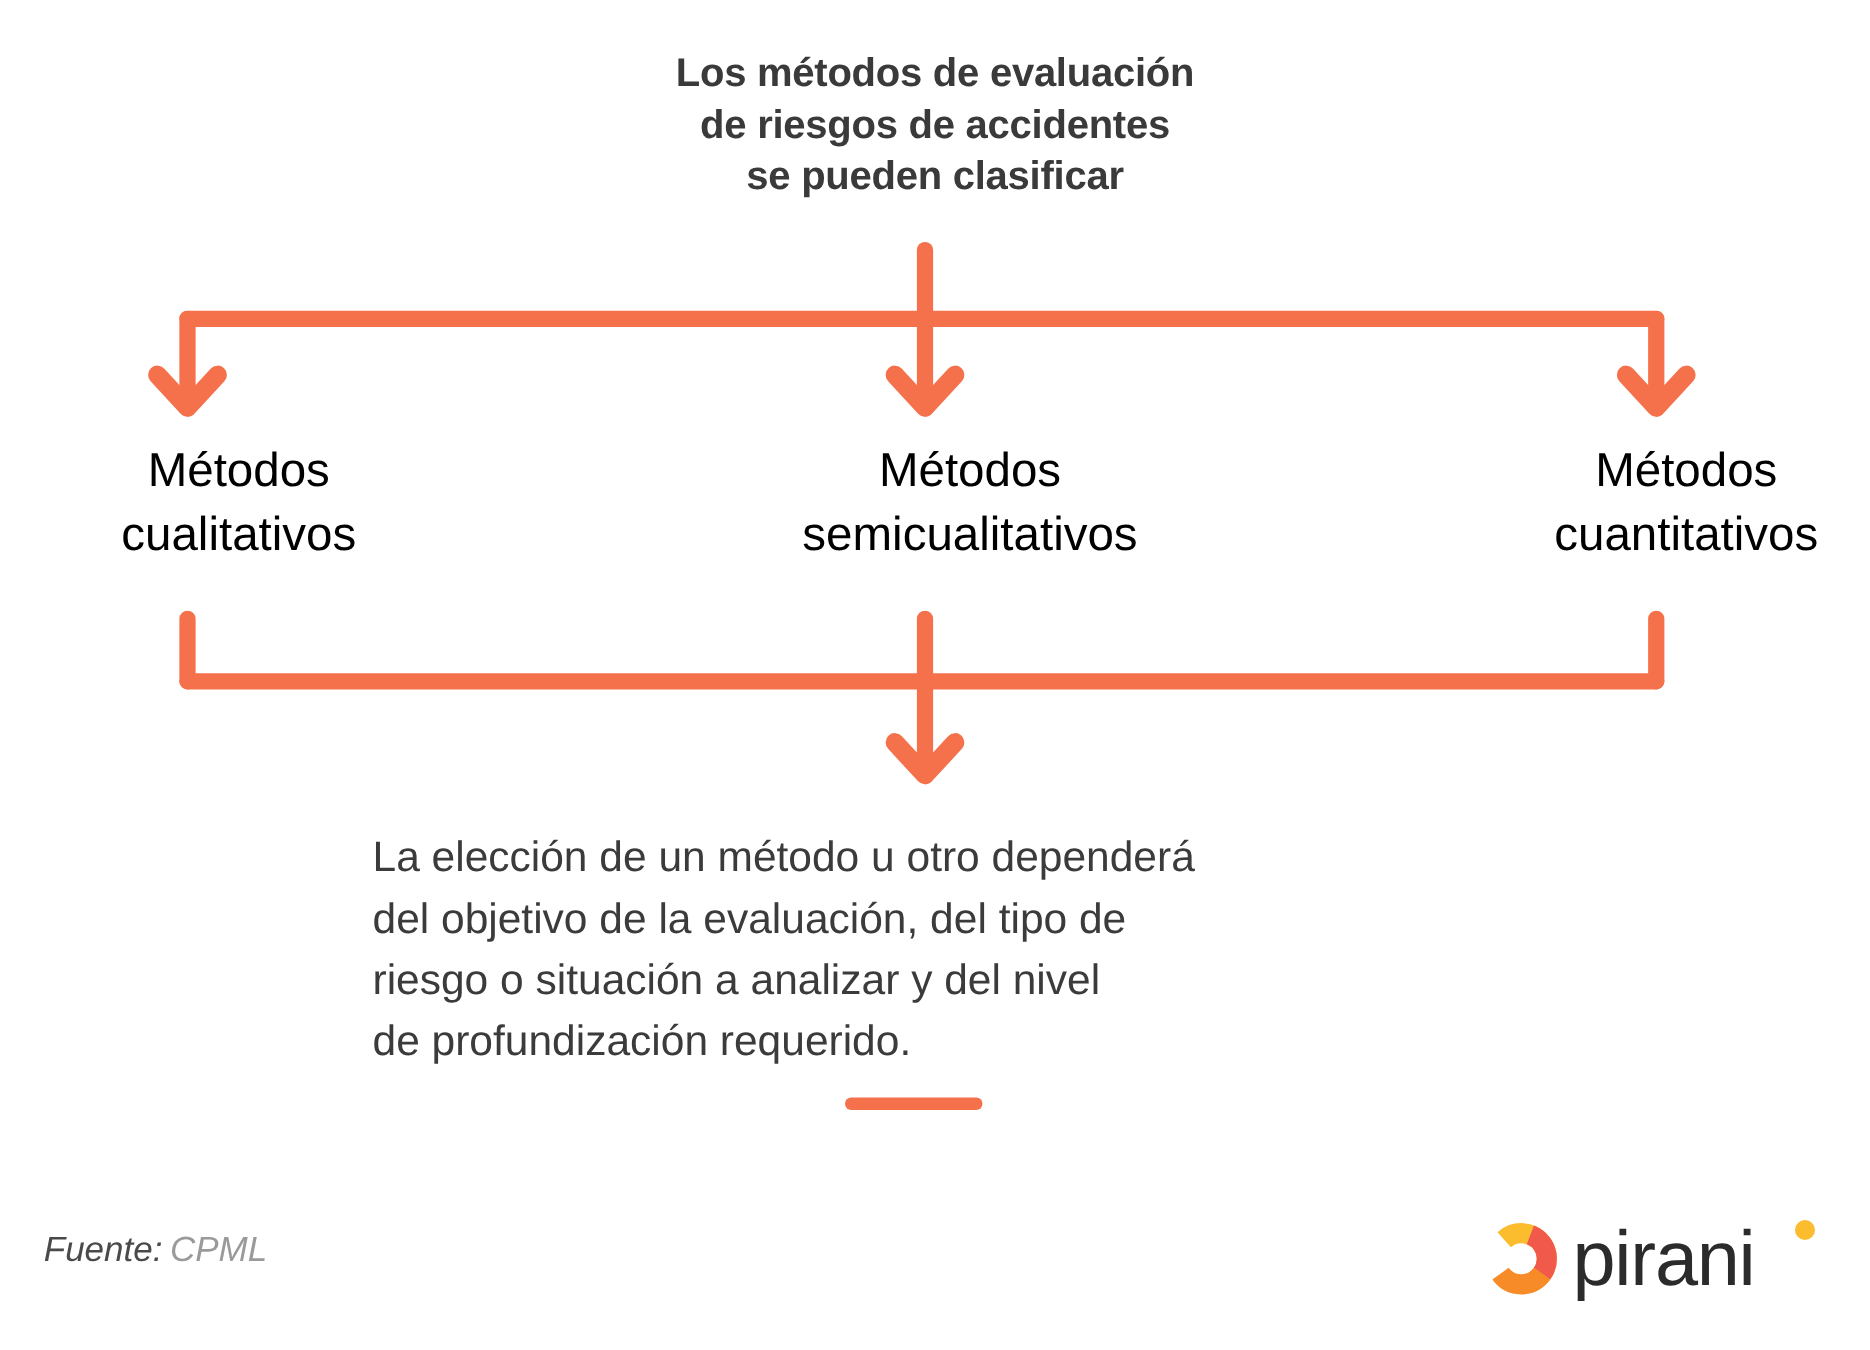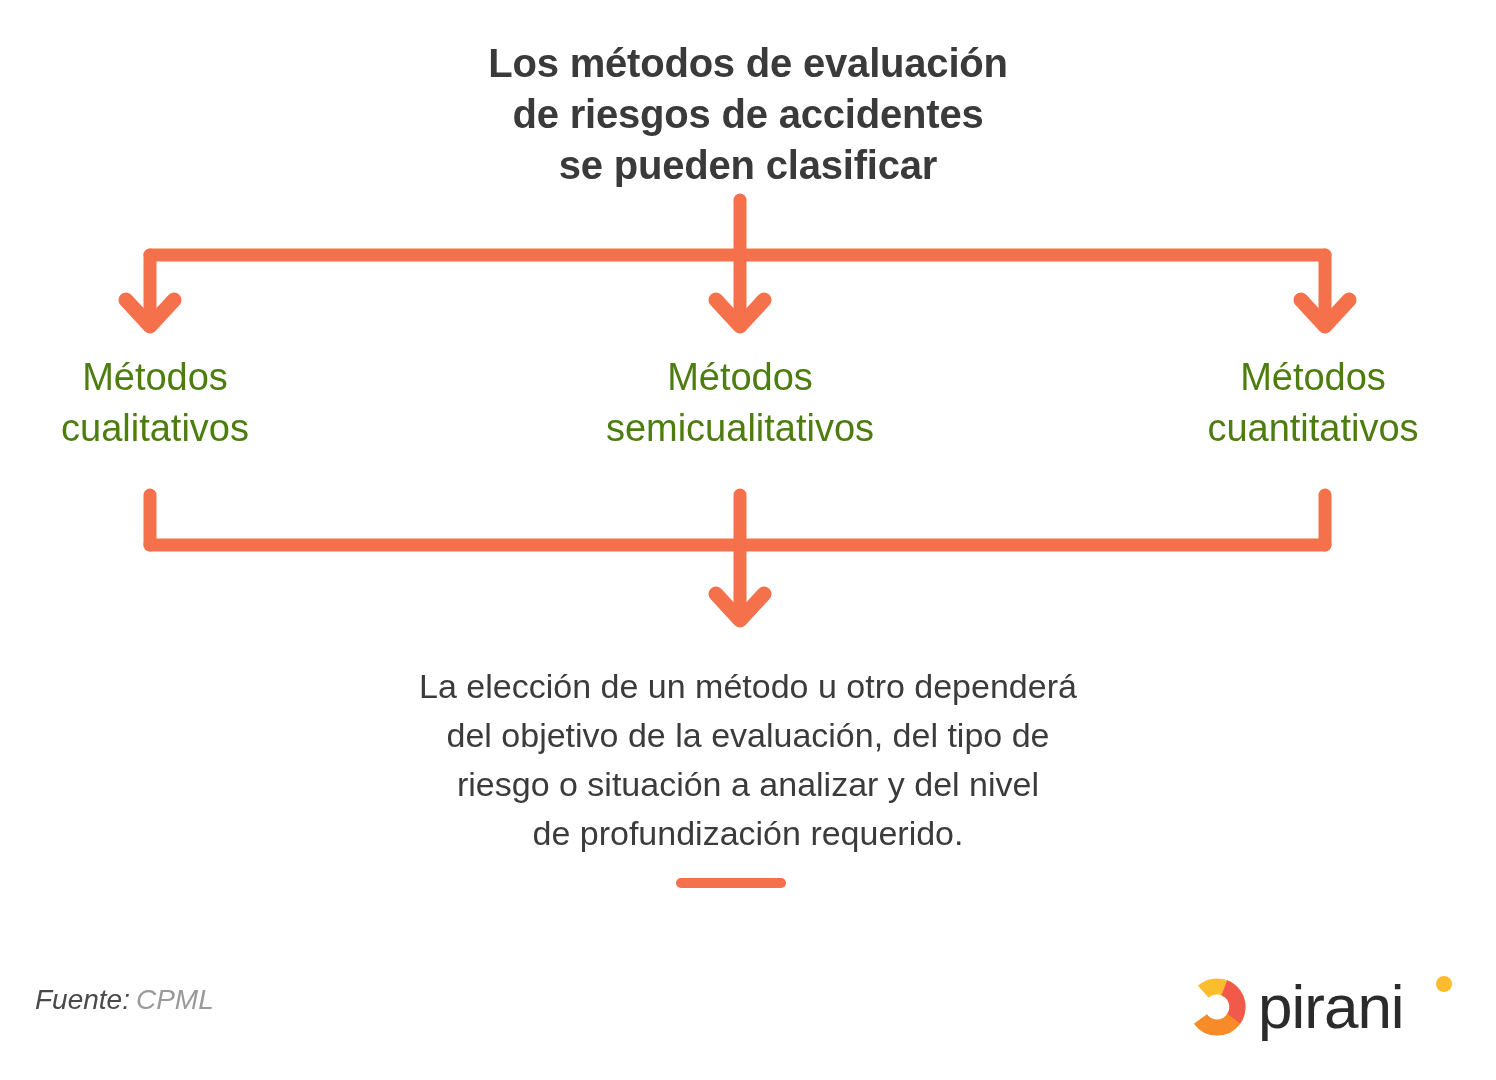--- a/index.html
+++ b/index.html
@@ -22,21 +22,21 @@
     height: 1080px;
   }
 
   
   .title {
     position: absolute;
     left: 0;
     top: 38px;
     width: 1496px;
     text-align: center;
-    font-size: 40px;
+    font-size: 32px;
     font-weight: bold;
     line-height: 1.28;
     color: #3a3a3a;
     letter-spacing: -0.2px;
     white-space: pre-line;
   }
 
   
   .connectors {
     position: absolute;
@@ -54,35 +54,36 @@
     top: 352px;
     width: 1496px;
     height: 110px;
   }
   .category {
     position: absolute;
     top: 0;
     text-align: center;
     font-size: 38px;
     line-height: 1.33;
-    color: #4d7c0f;
+    color: #000000;
     font-weight: normal;
     white-space: pre-line;
+    padding-left: 36px;
   }
   .cat-0 { left: 0px;    width: 310px; }
   .cat-1 { left: 490px;  width: 500px; }
   .cat-2 { left: 1130px; width: 366px; }
 
   
   .conclusion {
     position: absolute;
     left: 298px;
     top: 662px;
     width: 900px;
-    text-align: center;
+    text-align: left;
     font-size: 34px;
     line-height: 1.44;
     color: #3b3b3b;
     white-space: pre-line;
   }
 
   .divider {
     position: absolute;
     left: 676px;
     top: 878px;

